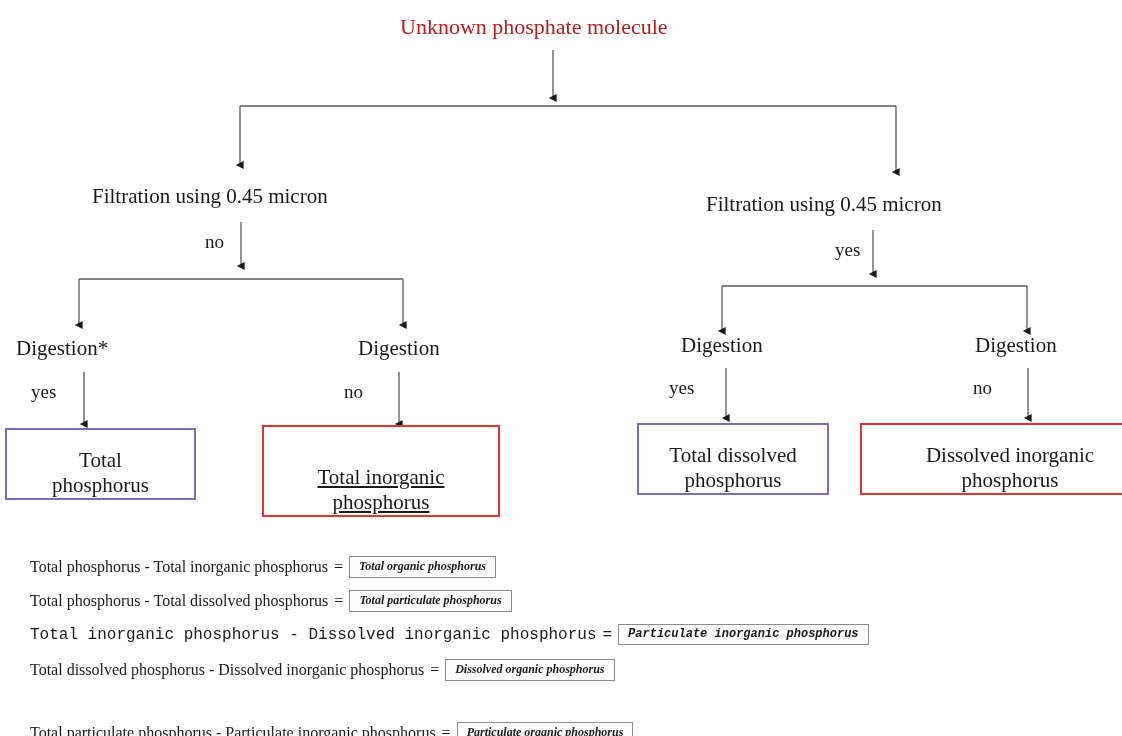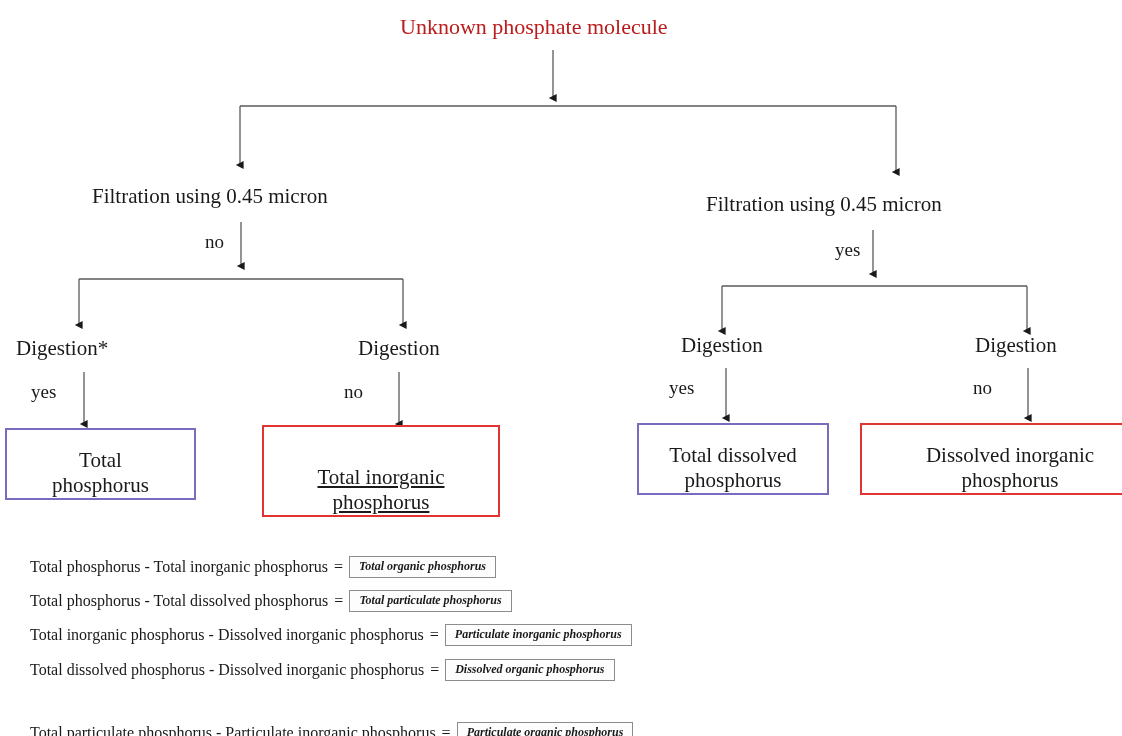--- a/index.html
+++ b/index.html
@@ -167,21 +167,21 @@
     <span class="eq-eq">=</span>
     <span class="eq-res">Total organic phosphorus</span>
   </div>
 
   <div class="eq-row" style="left:30px; top:590px;">
     <span class="eq-left">Total phosphorus - Total dissolved phosphorus</span>
     <span class="eq-eq">=</span>
     <span class="eq-res">Total particulate phosphorus</span>
   </div>
 
-  <div class="eq-row" style="left:30px; top:624px;">
+  <div class="eq-row" style="left:30px; top:624px;font-family:Liberation Mono, monospace;">
     <span class="eq-left">Total inorganic phosphorus - Dissolved inorganic phosphorus</span>
     <span class="eq-eq">=</span>
     <span class="eq-res">Particulate inorganic phosphorus</span>
   </div>
 
   <div class="eq-row" style="left:30px; top:659px;justify-content:flex-end;">
     <span class="eq-left">Total dissolved phosphorus - Dissolved inorganic phosphorus</span>
     <span class="eq-eq">=</span>
     <span class="eq-res">Dissolved organic phosphorus</span>
   </div>

